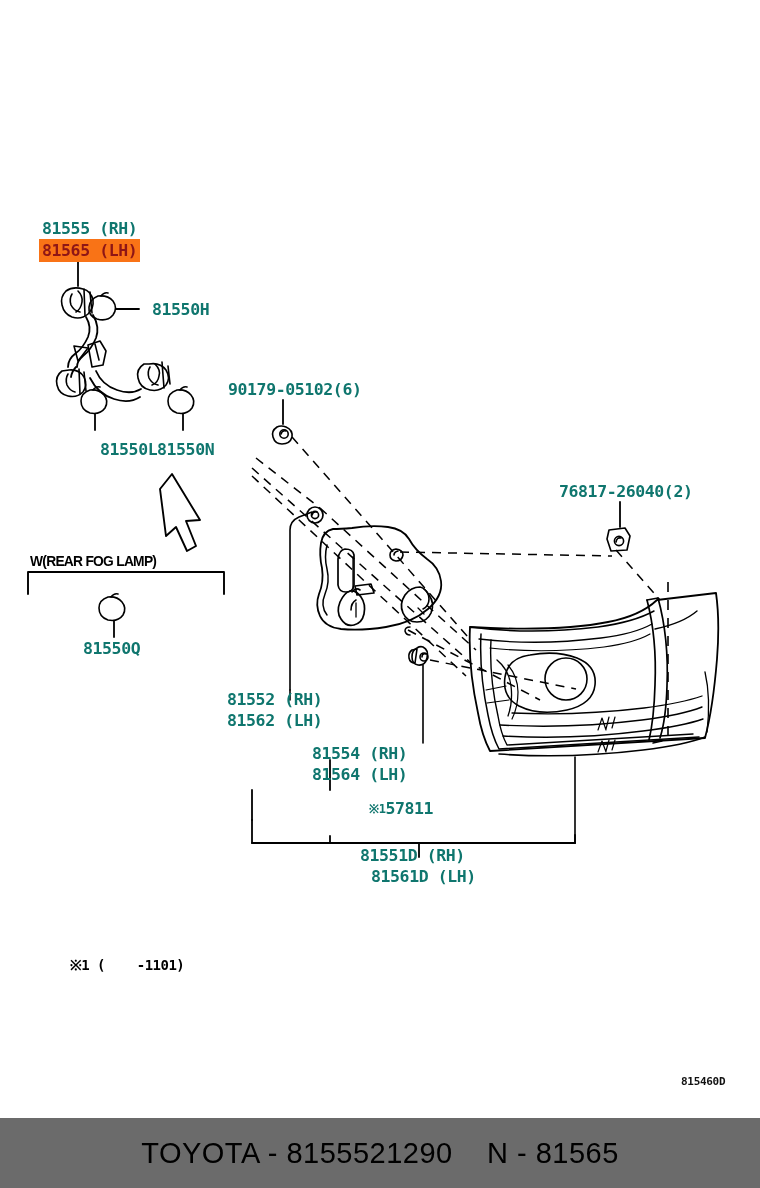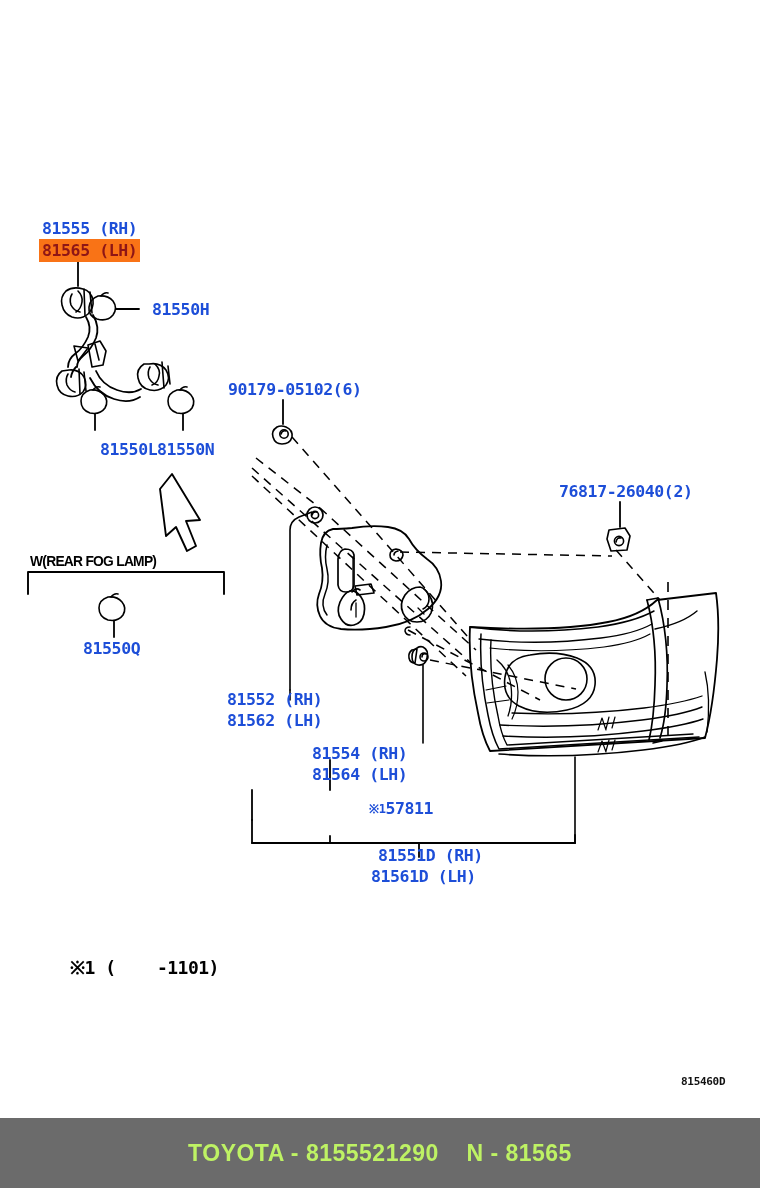--- a/index.html
+++ b/index.html
@@ -26,21 +26,21 @@
     width: 760px;
     height: 1188px;
     pointer-events: none;
   }
   .lbl {
     position: absolute;
     font-family: "DejaVu Sans Mono", "Liberation Mono", monospace;
     font-weight: bold;
     font-size: 16.5px;
     letter-spacing: -0.4px;
-    color: #1d4ed8;
+    color: #0f766e;
     white-space: nowrap;
     line-height: 21px;
   }
   .lbl.hl {
     background: #f97316;
     color: #8e1616;
     padding: 1px 3px 1px 3px;
   }
   .note-cond {
     position: absolute;
@@ -62,43 +62,42 @@
     font-family: "DejaVu Sans Mono", "Liberation Mono", monospace;
     font-weight: bold;
     font-size: 11px;
     color: #111;
     letter-spacing: -0.3px;
   }
   .footnote {
     position: absolute;
     font-family: "DejaVu Sans Mono", "Liberation Mono", monospace;
     font-weight: bold;
-    font-size: 18px;
+    font-size: 14px;
     color: #000;
     white-space: pre;
     letter-spacing: -0.5px;
   }
   #footer-bar {
     position: absolute;
     left: 0;
     top: 1118px;
     width: 760px;
     height: 70px;
     background: #6b6b6b;
     display: flex;
     align-items: center;
     justify-content: center;
   }
   #footer-text {
-    color: #bef264;
+    color: #000000;
     font-family: "Liberation Sans", sans-serif;
-    font-size: 23px;
+    font-size: 29px;
     letter-spacing: 0.5px;
     white-space: pre;
-    font-weight: bold;
   }
 </style>
 </head>
 <body>
 
 <div id="diagram-root">
 
   <svg class="art" viewBox="0 0 760 1188">
     <g fill="none" stroke="#000" stroke-width="1.6" stroke-linecap="round" stroke-linejoin="round">
 
@@ -279,21 +278,21 @@
   <div class="lbl" style="left:227px; top:689px;">81552 (RH)</div>
   <div class="lbl" style="left:227px; top:710px;">81562 (LH)</div>
 
   <div class="lbl" style="left:312px; top:743px;">81554 (RH)</div>
   <div class="lbl" style="left:312px; top:764px;">81564 (LH)</div>
 
   <div class="lbl" style="left:369px; top:798px;">
     <span class="smallmark">※1</span><span>57811</span>
   </div>
 
-  <div class="lbl" style="left:378px; top:845px;">81551D (RH)</div>
+  <div class="lbl" style="left:360px; top:845px;">81551D (RH)</div>
   <div class="lbl" style="left:371px; top:866px;">81561D (LH)</div>
 
   <div class="footnote" style="left:70px; top:955px;">※1 (    -1101)</div>
 
   <div class="drawing-no" style="left:681px; top:1075px;">815460D</div>
 </div>
 
 <div id="footer-bar">
   <span id="footer-text">TOYOTA - 8155521290    N - 81565</span>
 </div>

